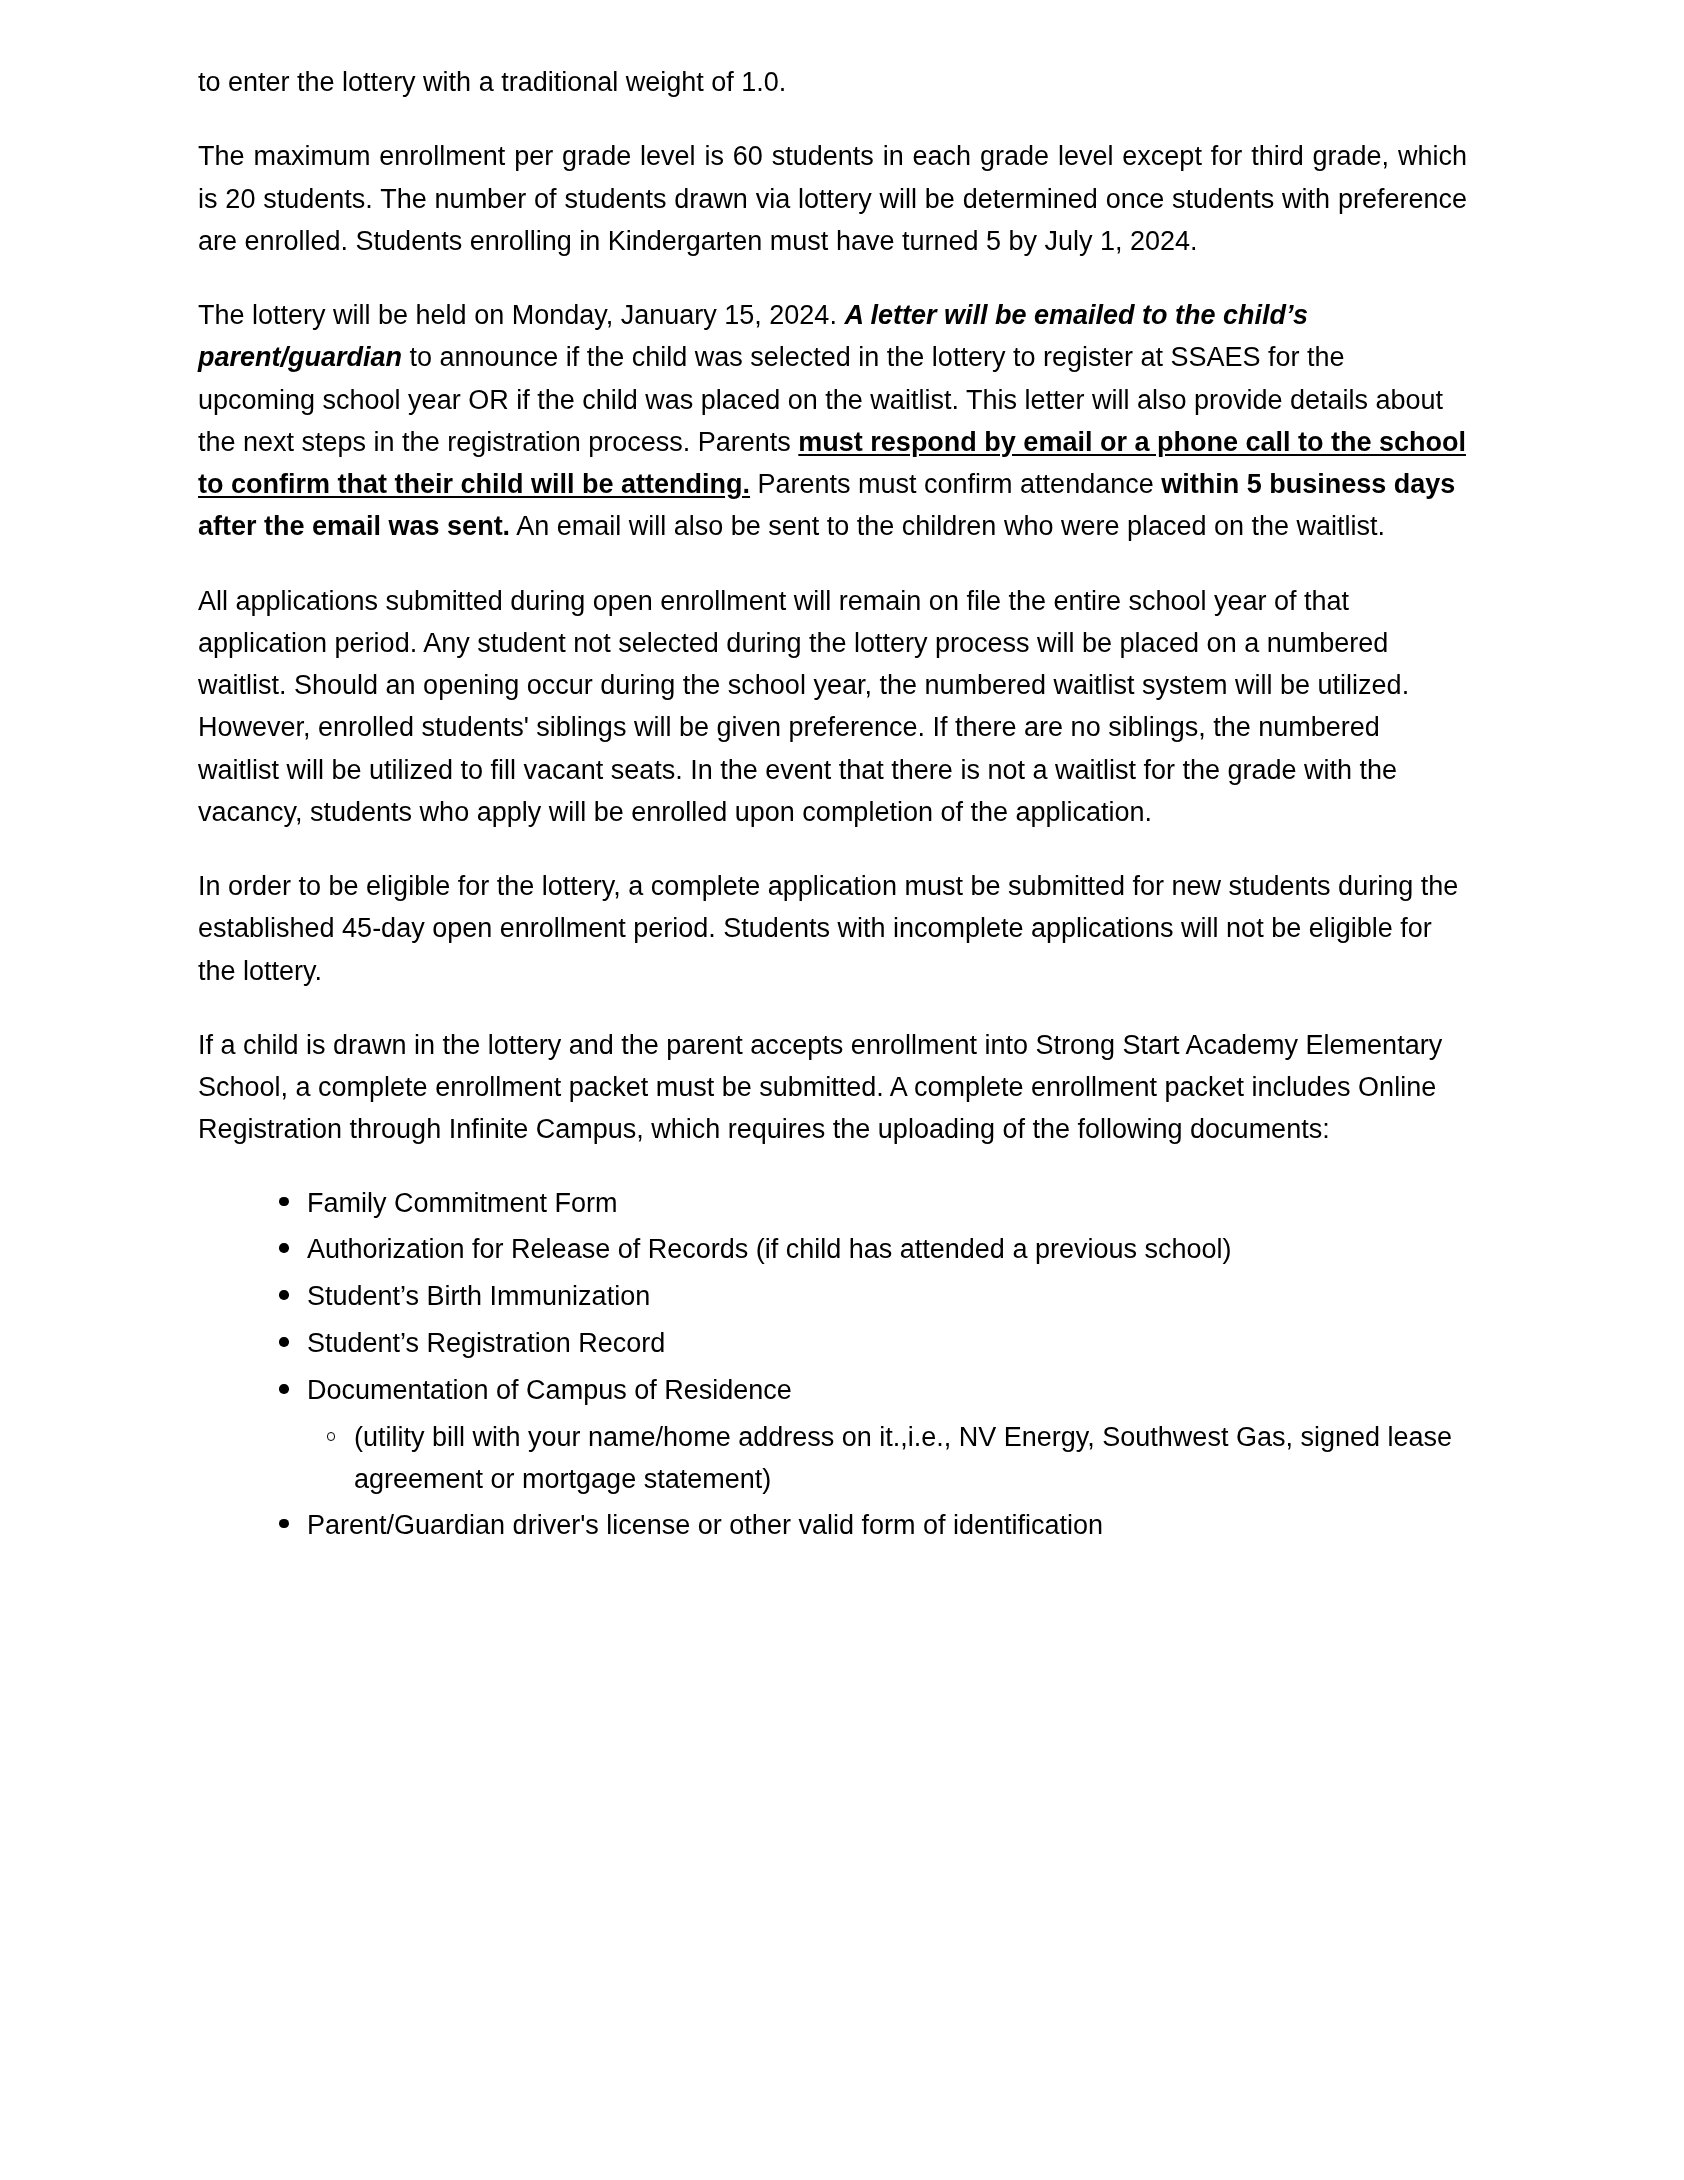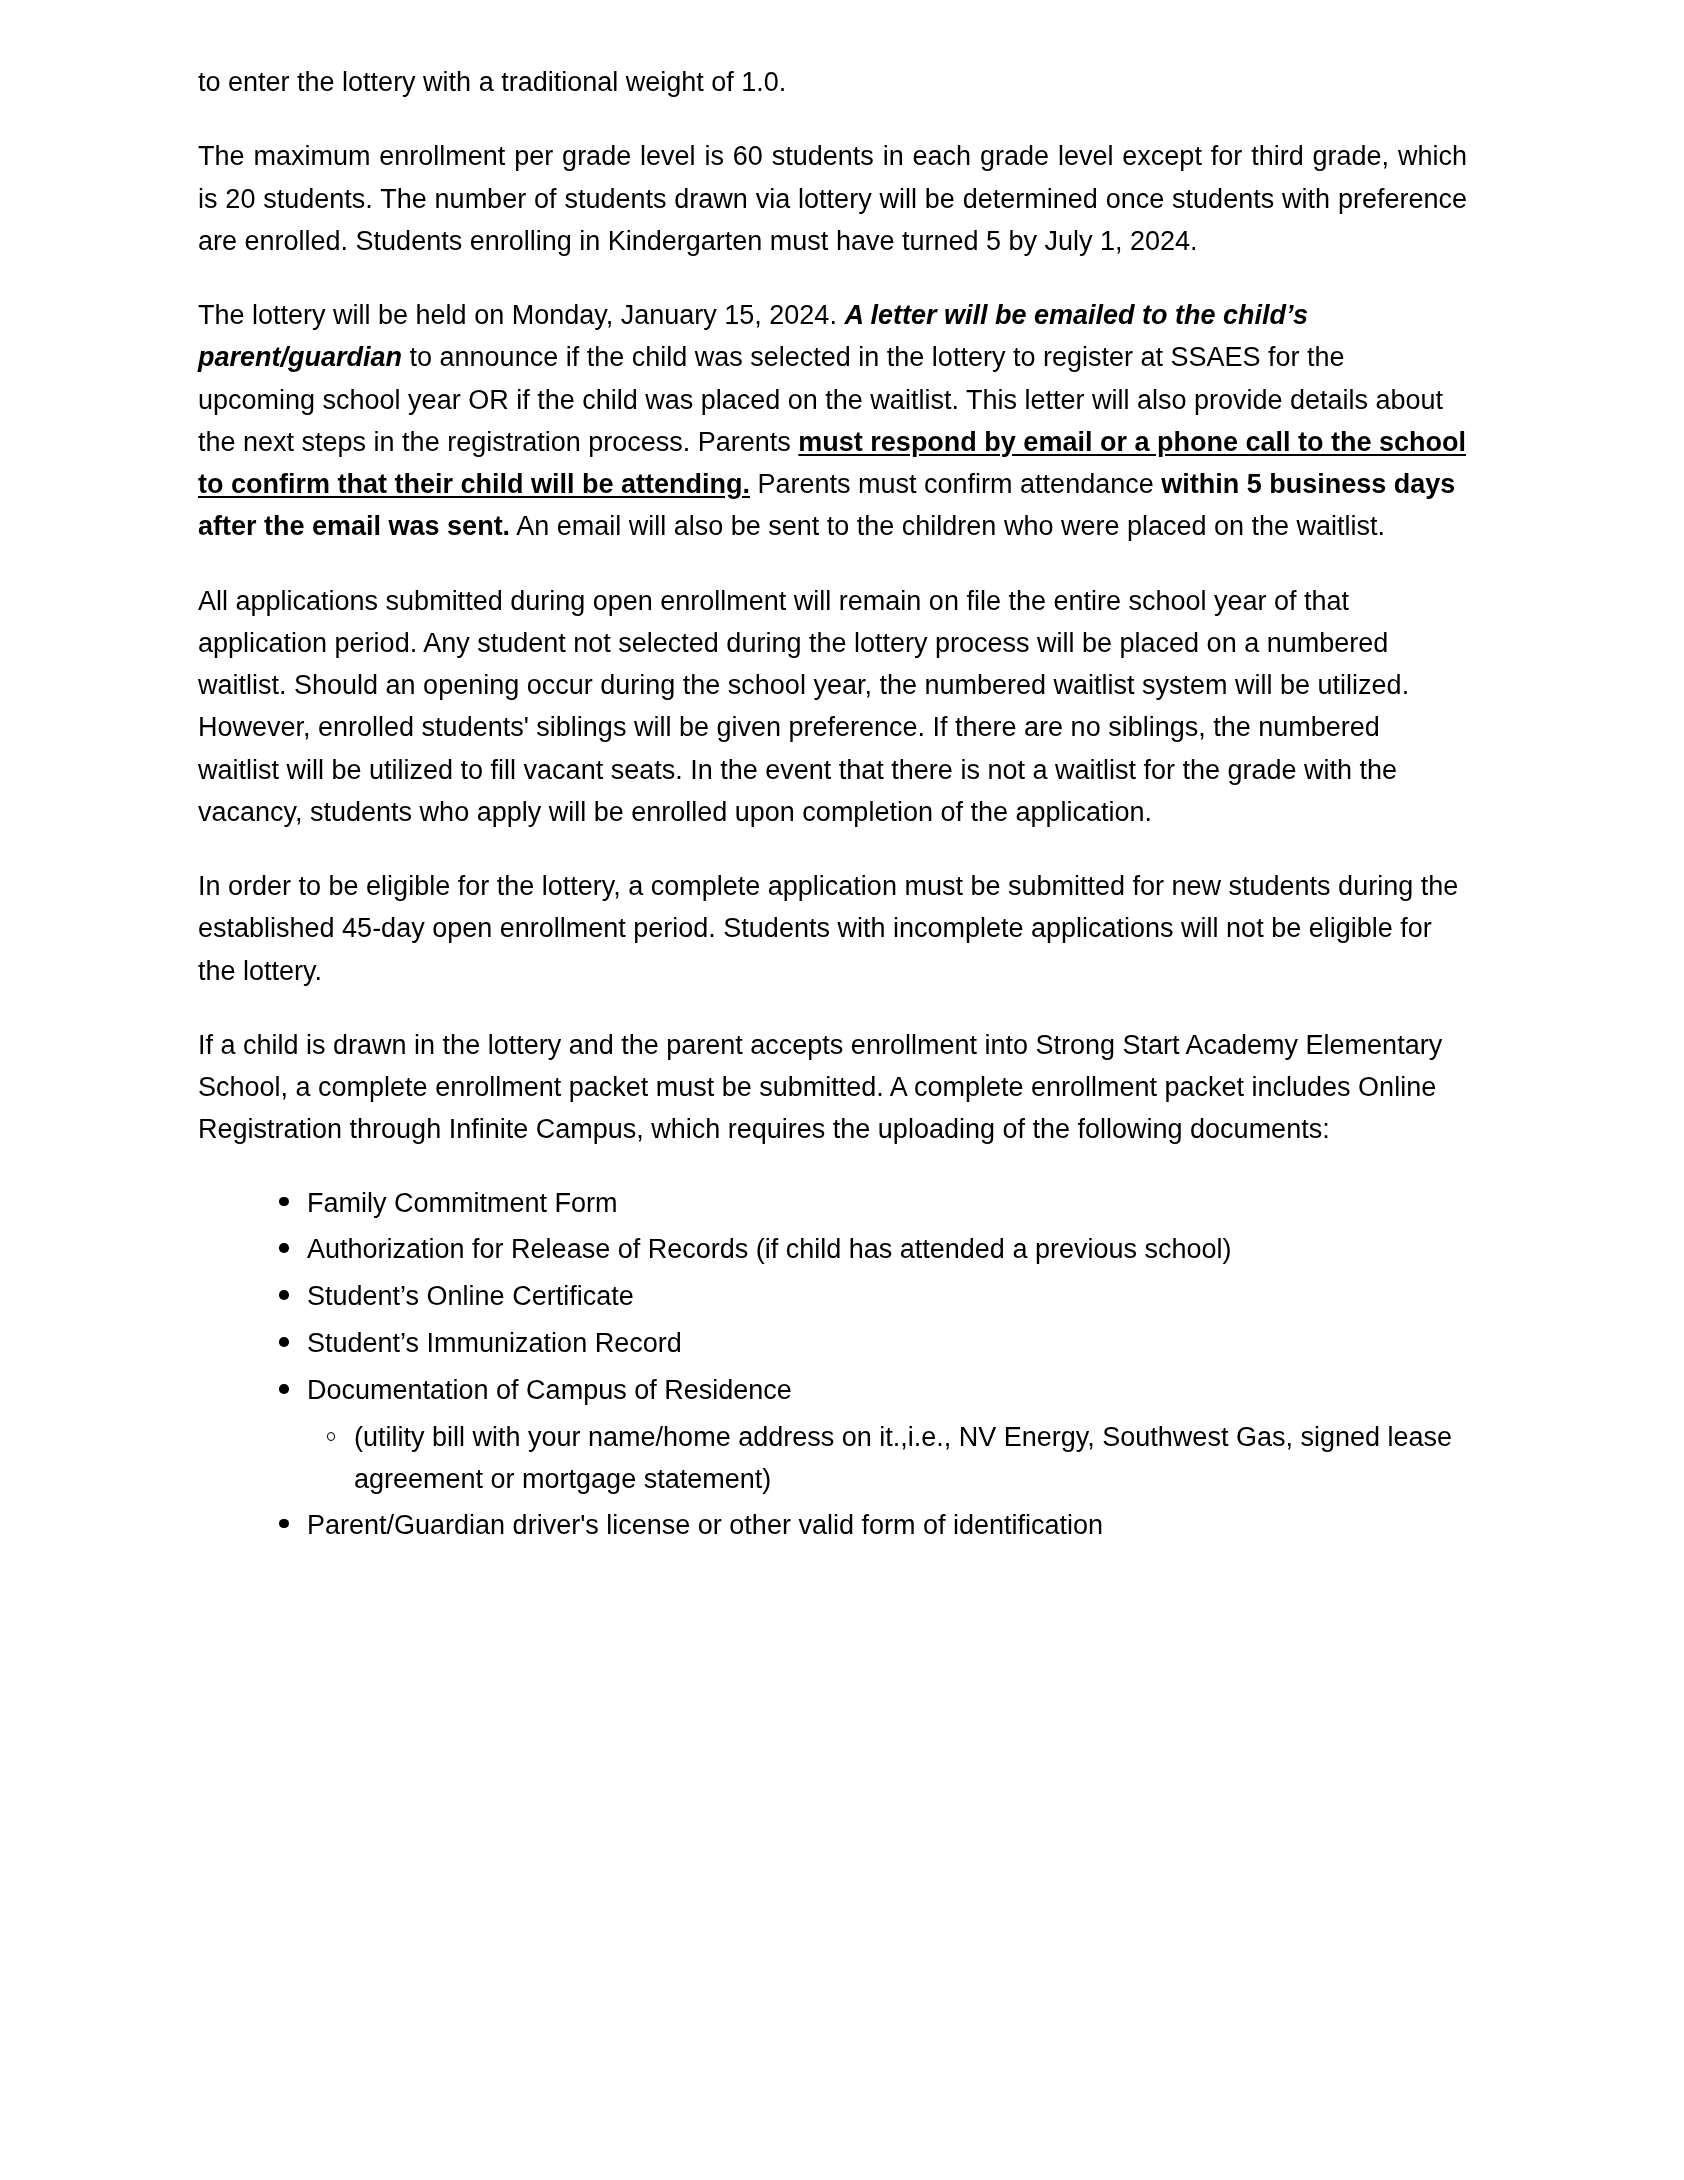--- a/index.html
+++ b/index.html
@@ -104,25 +104,25 @@
         <li>
           <span class="bullet-dot"></span>
           <span>Family Commitment Form</span>
         </li>
         <li>
           <span class="bullet-dot"></span>
           <span>Authorization for Release of Records (if child has attended a previous school)</span>
         </li>
         <li>
           <span class="bullet-dot"></span>
-          <span>Student’s Online Certificate</span>
+          <span>Student’s Birth Immunization</span>
         </li>
         <li>
           <span class="bullet-dot"></span>
-          <span>Student’s Immunization Record</span>
+          <span>Student’s Registration Record</span>
         </li>
         <li>
           <span class="bullet-dot"></span>
           <span>Documentation of Campus of Residence</span>
         </li>
       </ul>
 
       <ul class="sub-bullets">
         <li>
           <span class="bullet-ring"></span>

